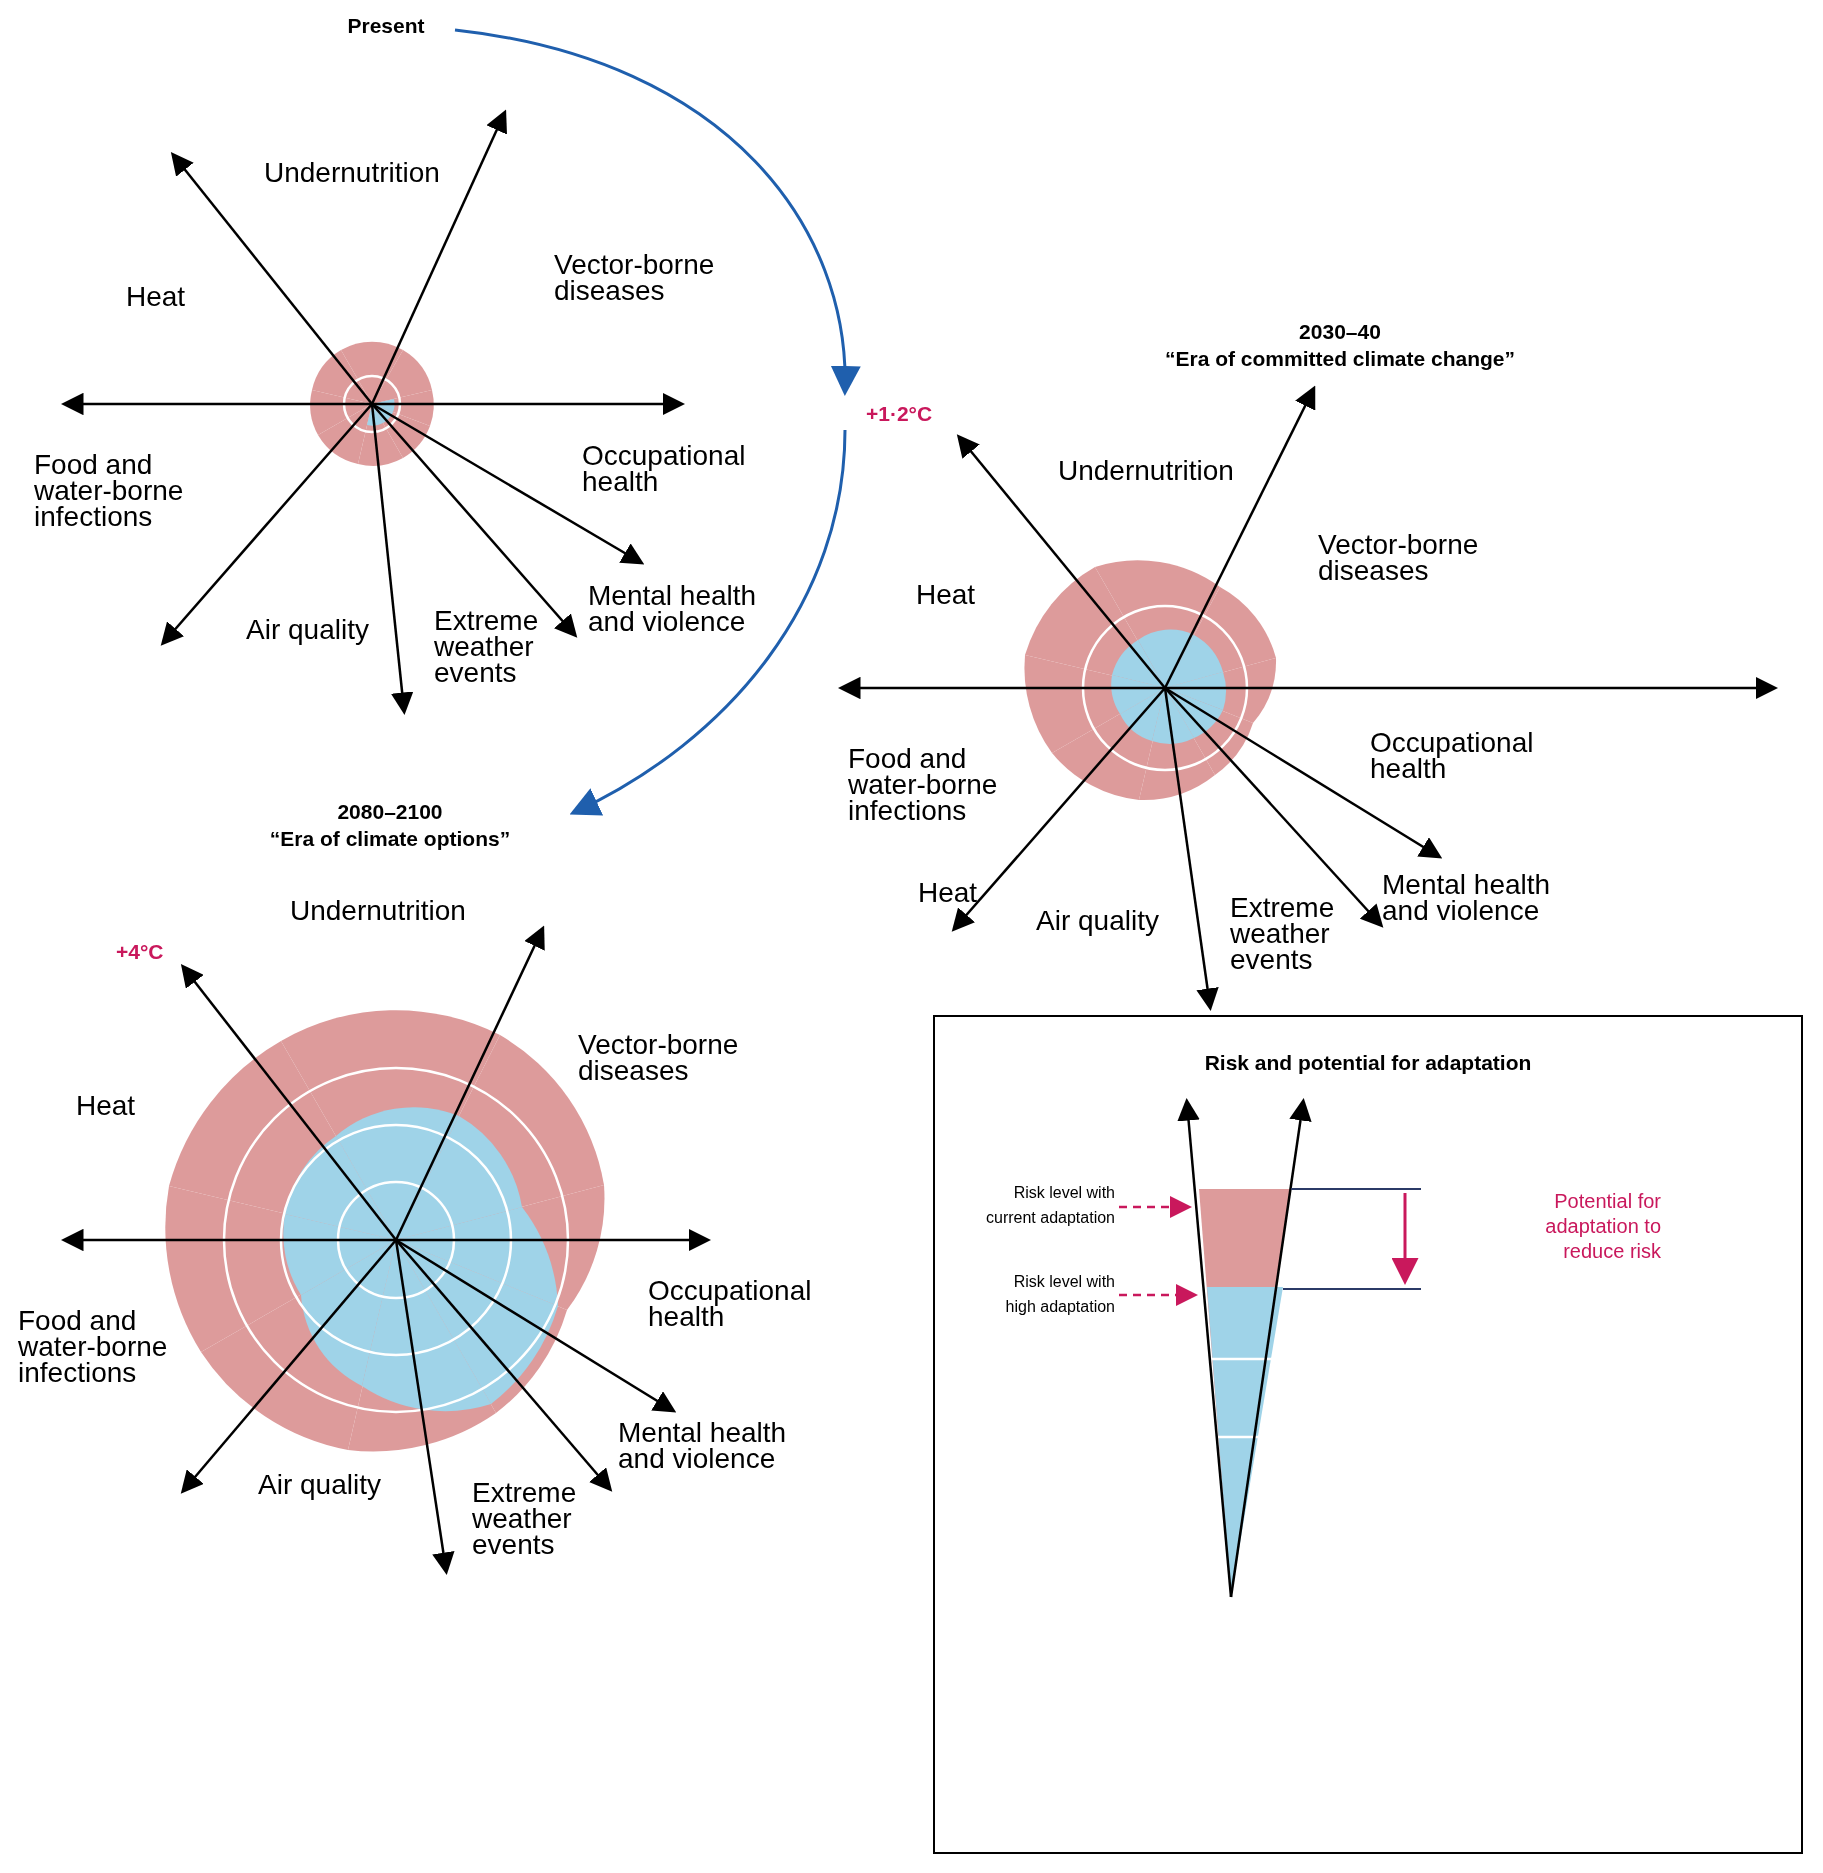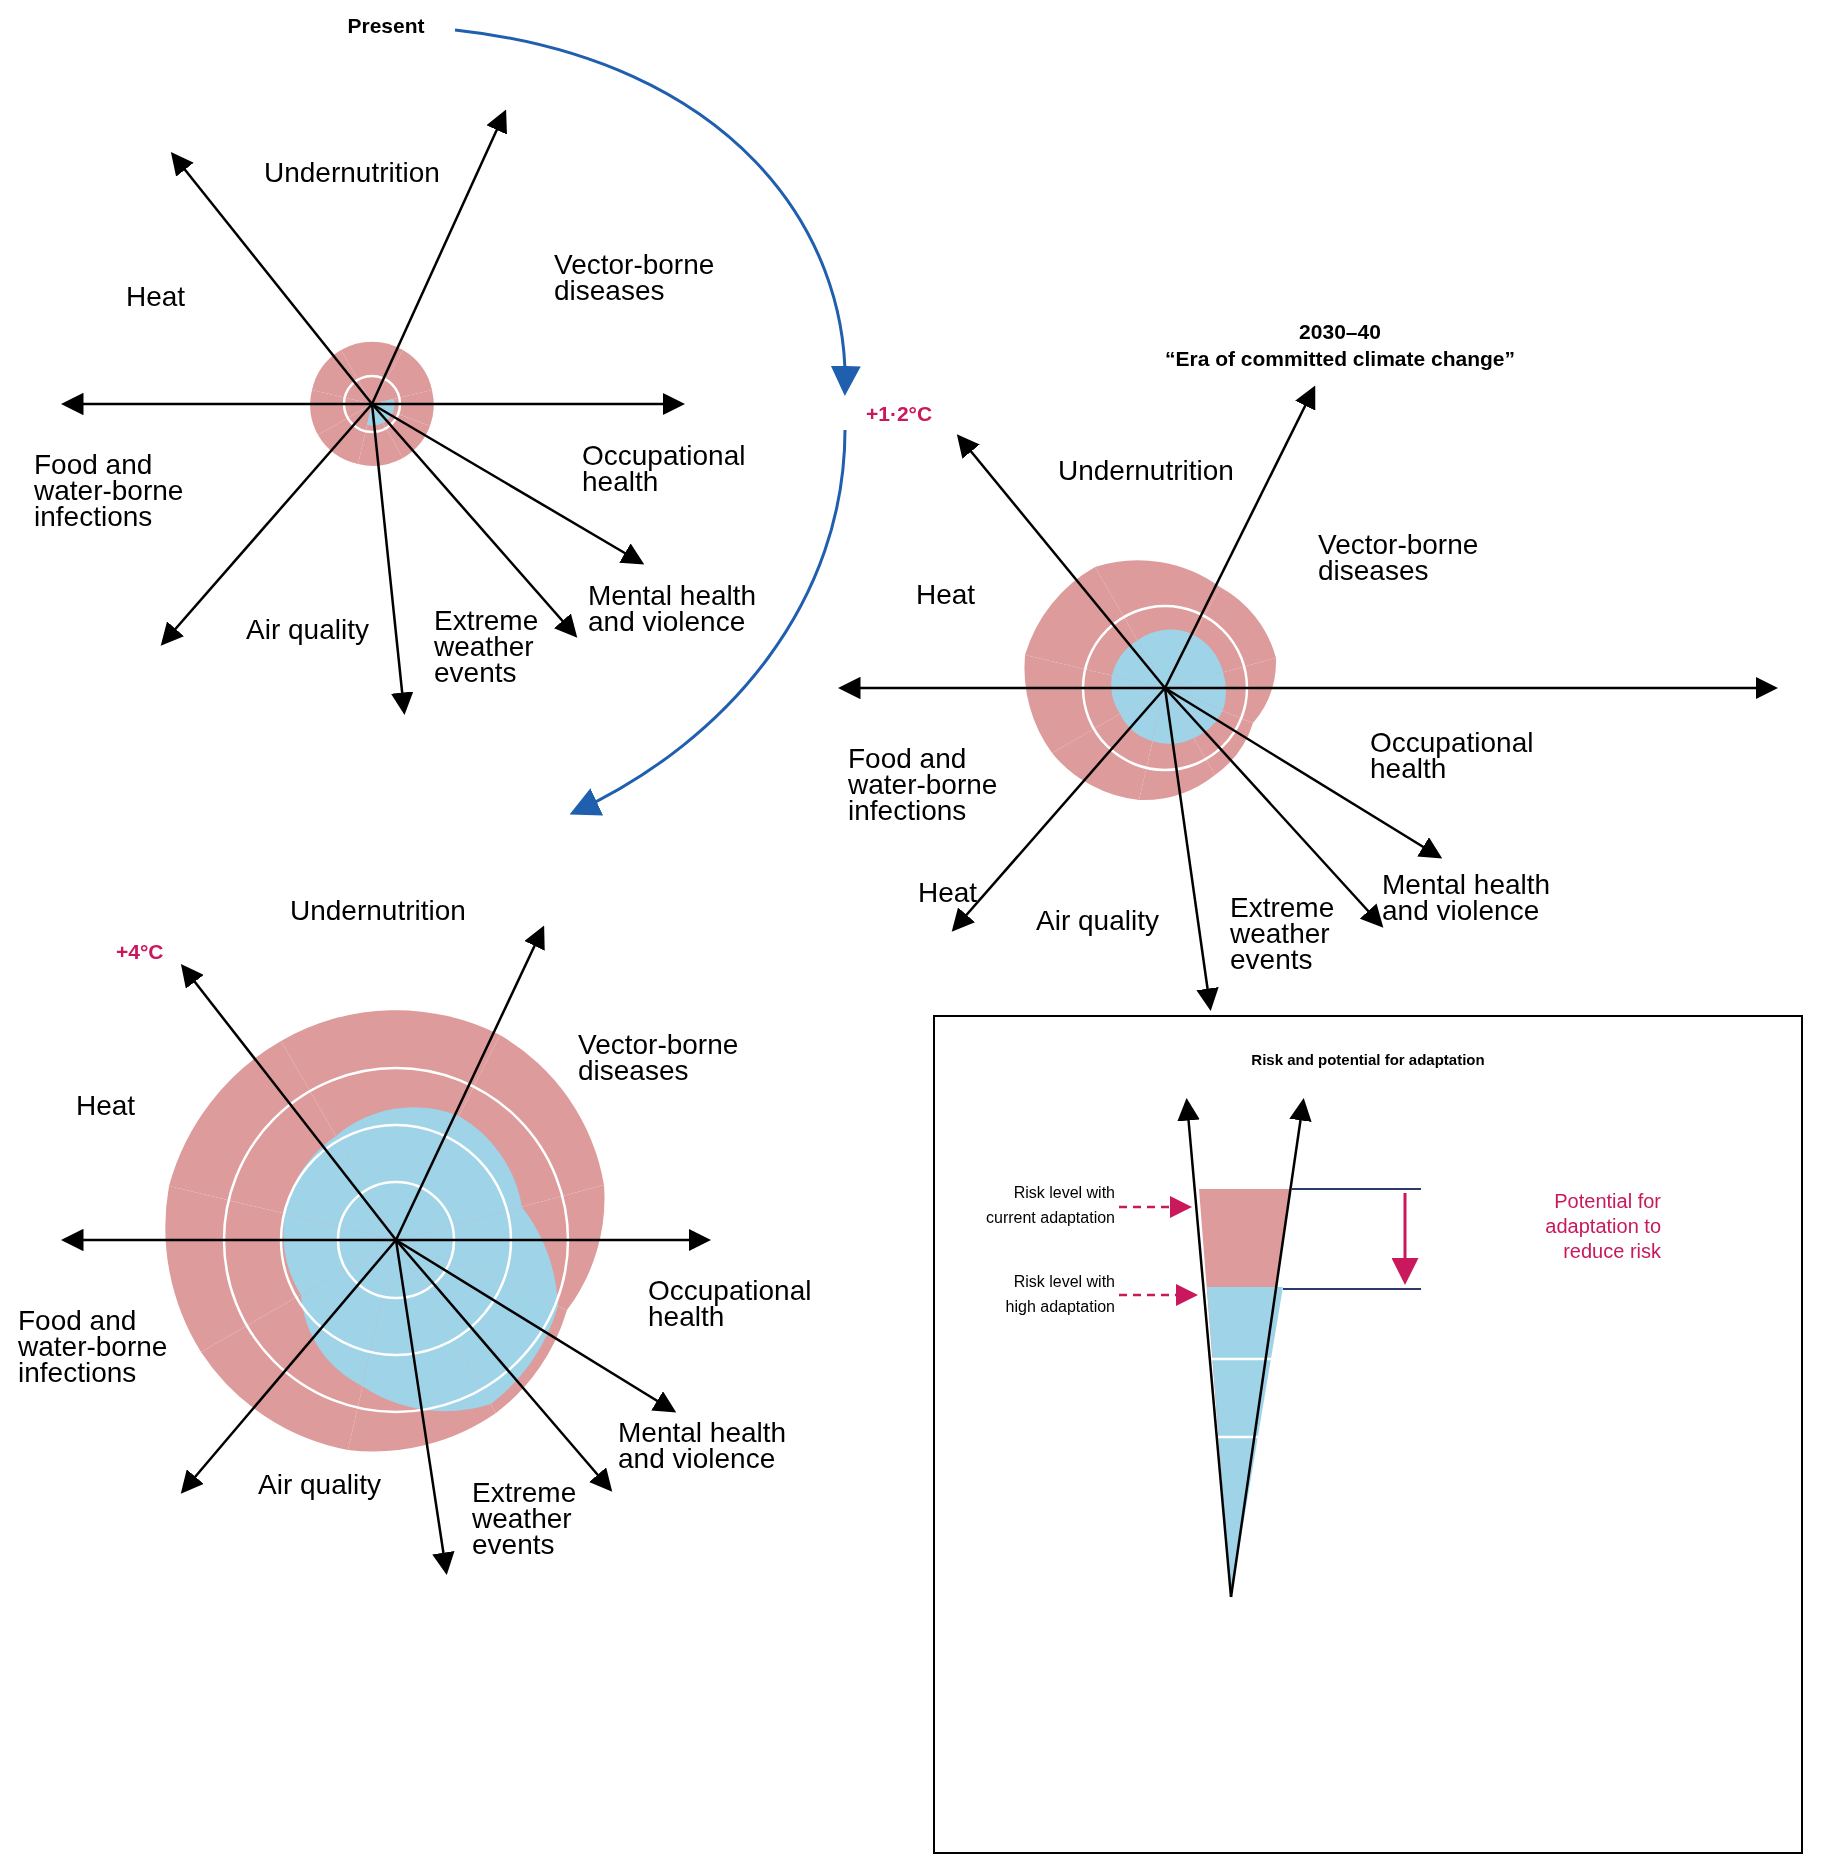--- a/index.html
+++ b/index.html
@@ -40,21 +40,21 @@
     color: #c9185c;
   }
   svg { display: block; overflow: visible; }
   .legend-box {
     position: absolute;
     border: 2px solid #000;
     background: #fff;
   }
   .legend-title {
     position: absolute;
-    font-size: 15px;
+    font-size: 21px;
     font-weight: bold;
     text-align: center;
     width: 100%;
   }
   .legend-lbl {
     position: absolute;
     font-size: 16px;
     line-height: 25px;
     text-align: right;
     white-space: pre-line;
@@ -205,20 +205,22 @@
   <div class="lbl" style="left:206px; top:608px;">Air quality</div>
   <div class="lbl" style="left:18px; top:446px;">Food and
 water-borne
 infections</div>
   <div class="lbl" style="left:88px; top:580px;">Heat</div>
 </div>
 
 <div class="lbl" style="left:916px; top:582px;">Heat</div>
 
 <div class="panel" style="left:0px; top:780px; width:920px; height:1090px;">
+  <div class="title" style="left:190px; top:18px; width:400px;">2080–2100
+“Era of climate options”</div>
   <div class="temp" style="left:116px; top:160px;">+4°C</div>
 
   <svg width="920" height="1090">
     <g transform="translate(396,460)">
       <g>
         <path d="M0,0 L-115,-199 A230,230 0 0,1 104,-205 Z" fill="#dd9b9b"></path>
         <path d="M0,0 L104,-205 A215,215 0 0,1 208,-55 Z" fill="#dd9b9b"></path>
         <path d="M0,0 L208,-55 A185,185 0 0,1 171,70 Z" fill="#dd9b9b"></path>
         <path d="M0,0 L171,70 A200,200 0 0,1 100,173 Z" fill="#dd9b9b"></path>
         <path d="M0,0 L100,173 A215,215 0 0,1 -48,210 Z" fill="#dd9b9b"></path>

